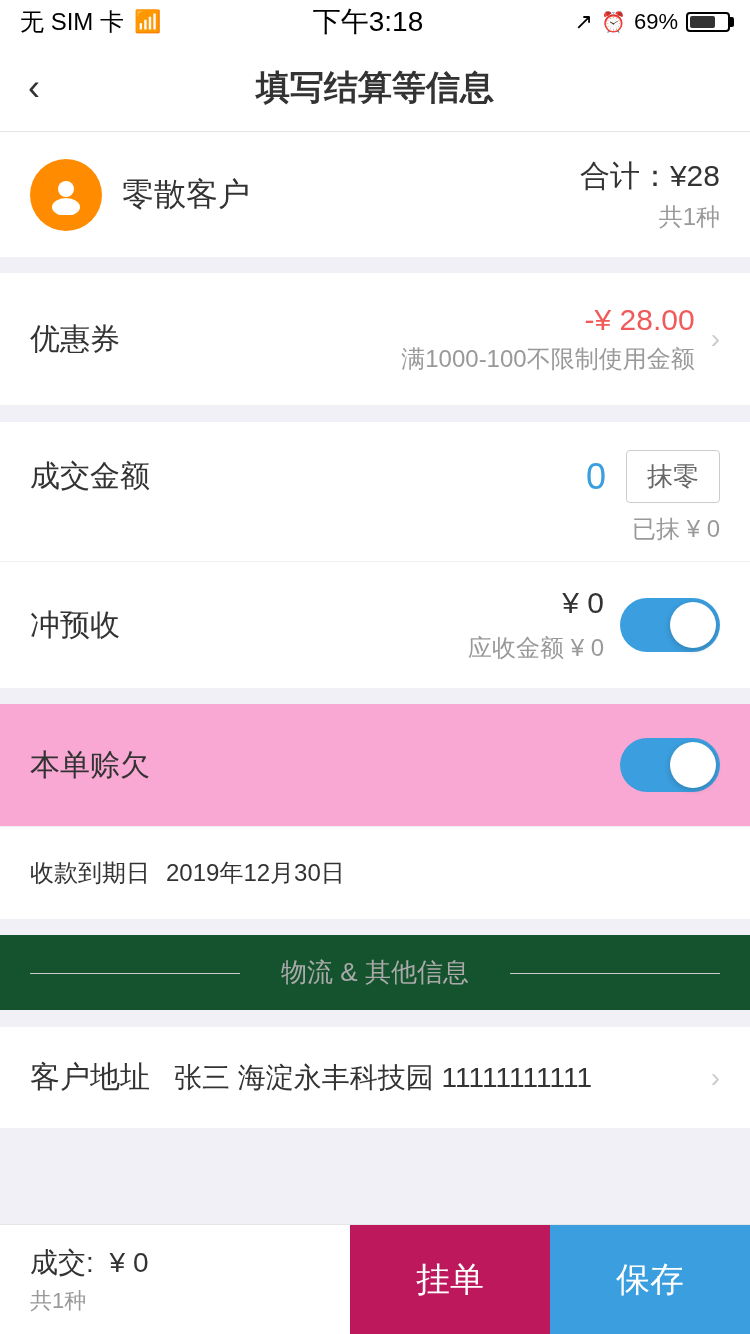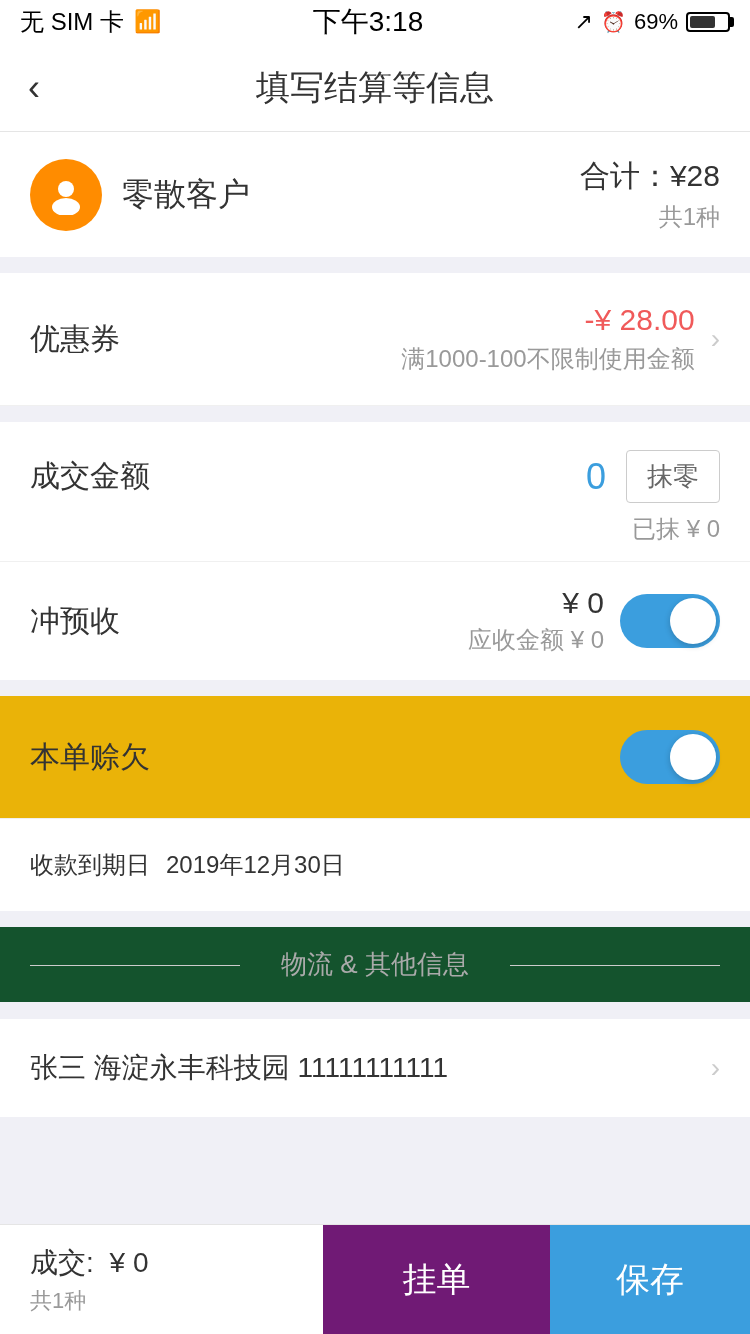--- a/index.html
+++ b/index.html
@@ -69,21 +69,21 @@
     }
     .nav-back {
       position: absolute;
       left: 28px;
       font-size: 36px;
       color: #333;
       cursor: pointer;
     }
     .nav-title {
       font-size: 34px;
-      font-weight: 400;
+      font-weight: 700;
       color: #333;
       text-align: center;
     }
 
     
     .content {
       padding-bottom: 120px;
     }
 
     
@@ -228,21 +228,21 @@
     .advance-amounts {
       text-align: right;
     }
     .advance-main {
       font-size: 30px;
       color: #333;
     }
     .advance-sub {
       font-size: 24px;
       color: #999;
-      margin-top: 4px;
+      margin-top: 12px;
     }
 
     
     .toggle {
       width: 100px;
       height: 54px;
       border-radius: 27px;
       background: #3b9ede;
       position: relative;
       cursor: pointer;
@@ -253,21 +253,21 @@
       background: #fff;
       border-radius: 50%;
       position: absolute;
       top: 4px;
       right: 4px;
       box-shadow: 0 2px 6px rgba(0,0,0,0.2);
     }
 
     
     .credit-section {
-      background: #eab308;
+      background: #f9a8d4;
       margin-bottom: 16px;
     }
     .credit-row {
       display: flex;
       align-items: center;
       justify-content: space-between;
       padding: 34px 30px;
     }
     .credit-label {
       font-size: 30px;
@@ -361,22 +361,22 @@
     .bottom-count {
       font-size: 22px;
       color: #999;
       margin-top: 4px;
     }
     .bottom-buttons {
       display: flex;
       height: 100%;
     }
     .btn-hangup {
-      width: 227px;
-      background: #701a75;
+      width: 200px;
+      background: #be185d;
       display: flex;
       align-items: center;
       justify-content: center;
       font-size: 34px;
       color: #fff;
       cursor: pointer;
     }
     .btn-save {
       width: 200px;
       background: #3b9ede;
@@ -479,20 +479,21 @@
       <span>收款到期日</span>
       <span>2019年12月30日</span>
     </div>
   </div>
 
   <div class="divider-section">
     <span class="divider-label">物流 &amp; 其他信息</span>
   </div>
 
   <div class="address-row">
+    <span class="address-label">客户地址</span>
     <span class="address-value">张三 海淀永丰科技园 11111111111</span>
     <span class="chevron-right" style="margin-left:12px;">›</span>
   </div>
 
   <div class="empty-space"></div>
 </div>
 
 <div class="bottom-bar">
   <div class="bottom-info">
     <div class="bottom-deal">

